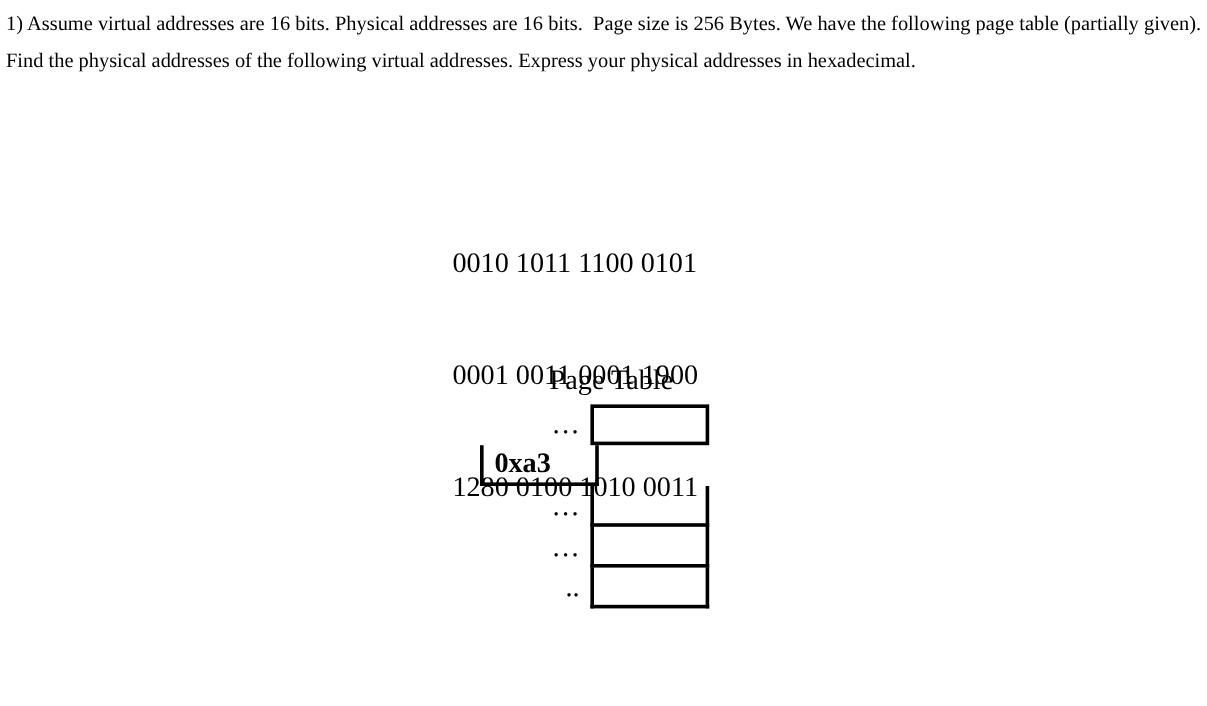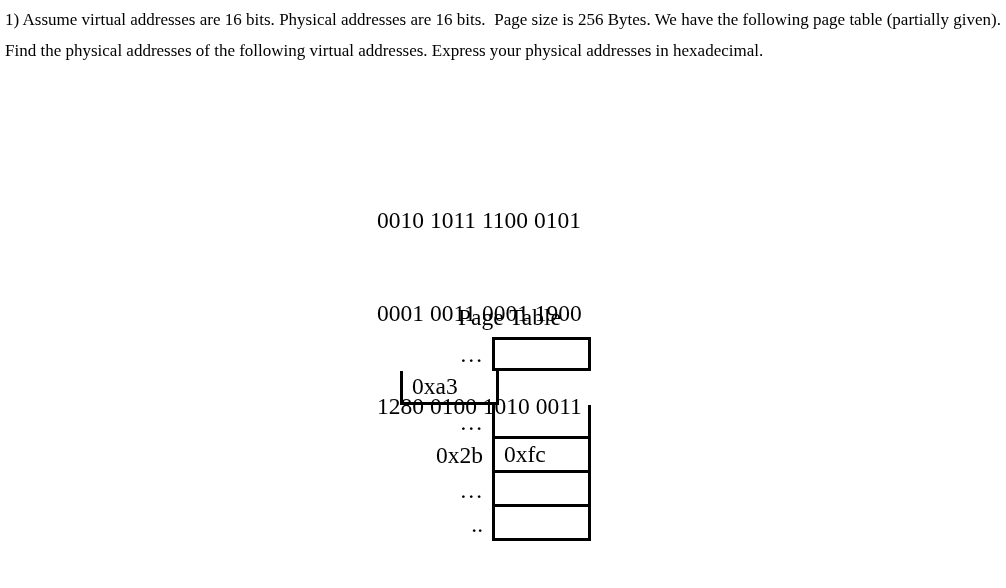--- a/index.html
+++ b/index.html
@@ -89,20 +89,21 @@
     box-sizing: border-box;
     border-left: 3px solid #000;
     border-right: 3px solid #000;
     border-bottom: 3px solid #000;
     display: flex;
     align-items: center;
     padding-left: 9px;
     font-size: 23.5px;
     line-height: 1;
     white-space: pre;
+    font-weight: bold;
   }
   .pt-row:first-child .pt-cell {
     border-top: 3px solid #000;
   }
 </style>
 </head>
 <body>
 
 <div id="question-paragraph">1) Assume virtual addresses are 16 bits. Physical addresses are 16 bits.  Page size is 256 Bytes. We have the following page table (partially given). Find the physical addresses of the following virtual addresses. Express your physical addresses in hexadecimal.</div>
 
@@ -125,24 +126,20 @@
 
     <div class="pt-row">
       <div class="pt-cell">0xa3</div>
     </div>
 
     <div class="pt-row">
       <div class="pt-index ellipsis">…</div>
       <div class="pt-cell"></div>
     </div>
 
-    <div class="pt-row">
-      <div class="pt-index">0x2b</div>
-      <div class="pt-cell">0xfc</div>
-    </div>
 
     <div class="pt-row">
       <div class="pt-index ellipsis">…</div>
       <div class="pt-cell"></div>
     </div>
 
 
     <div class="pt-row">
       <div class="pt-index ellipsis">..</div>
       <div class="pt-cell"></div>

